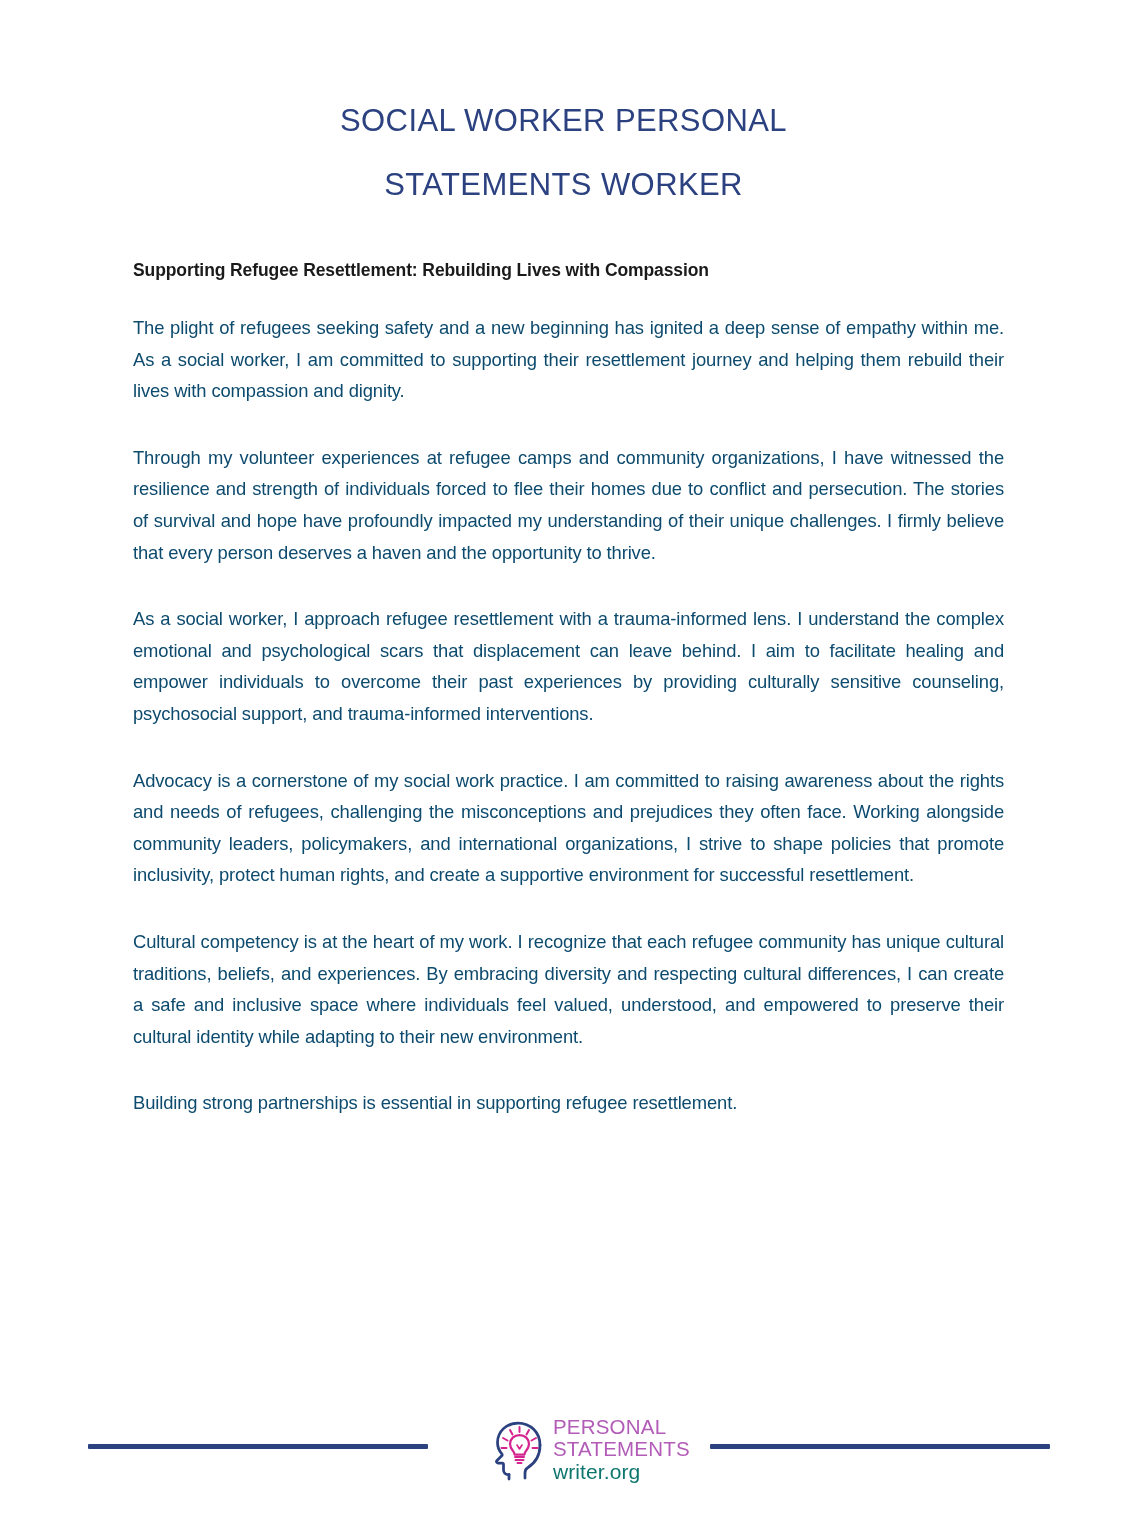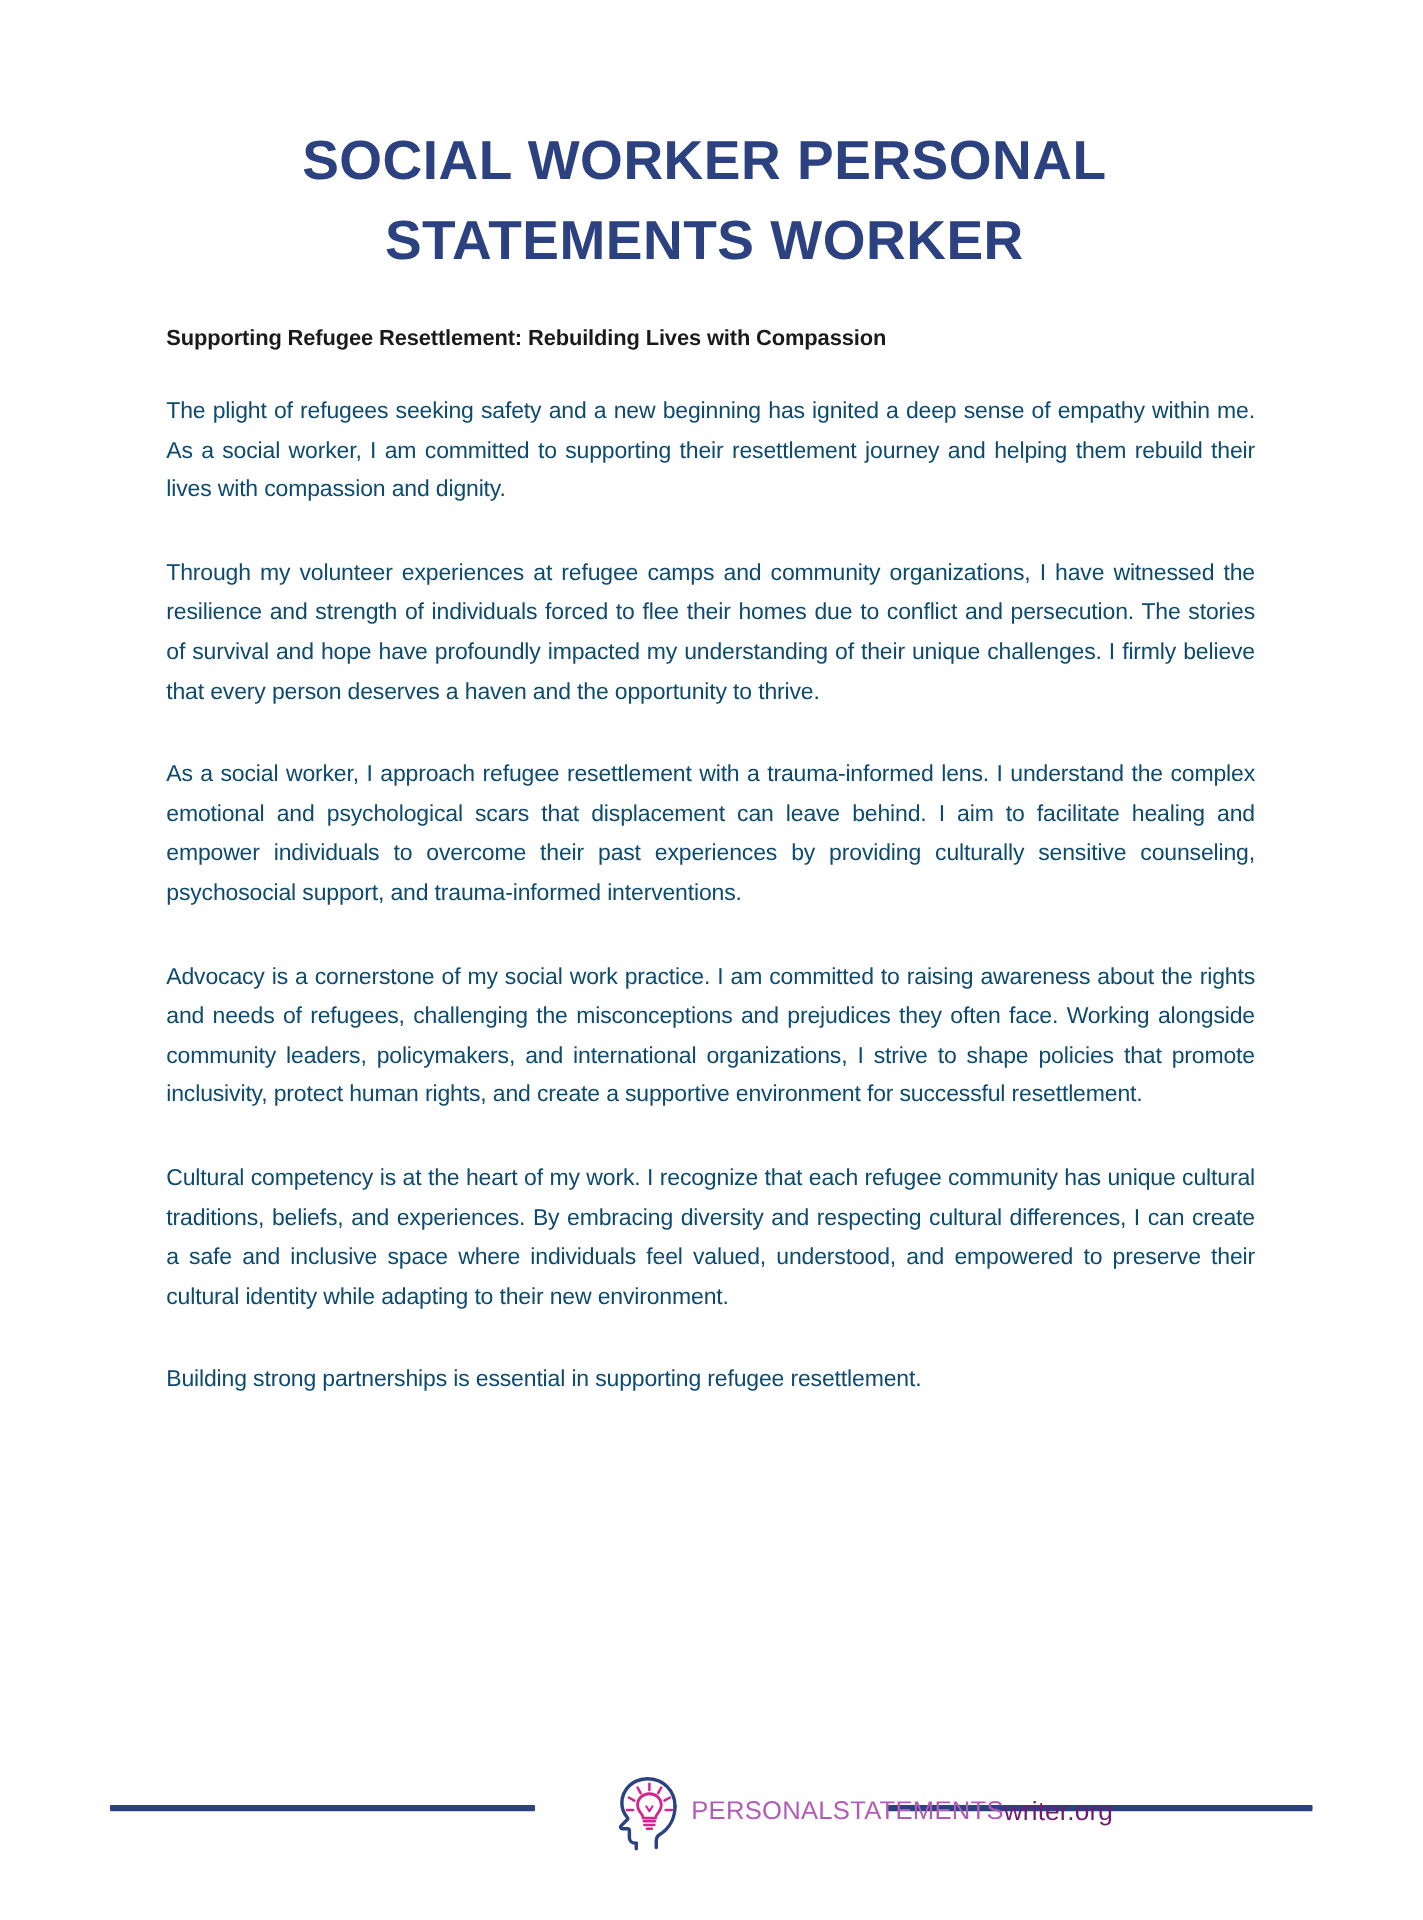--- a/index.html
+++ b/index.html
@@ -25,22 +25,22 @@
 
   
   .doc-title {
     position: absolute;
     top: 68px;
     left: 0;
     width: 1127px;
     text-align: center;
     color: #2B4180;
     font-family: "Liberation Sans", sans-serif;
-    font-weight: bold;
-    font-size: 44px;
+    font-weight: normal;
+    font-size: 31px;
     line-height: 64px;
     letter-spacing: 0.4px;
   }
   .doc-title .title-line {
     display: block;
     white-space: nowrap;
   }
 
   
   .content {
@@ -106,37 +106,37 @@
 
   .logo-mark {
     width: 52px;
     height: 62px;
     flex: 0 0 auto;
     display: block;
   }
 
   .logo-text {
     display: flex;
-    flex-direction: row;
+    flex-direction: column;
     justify-content: center;
     line-height: 1;
   }
   .logo-text .lt1,
   .logo-text .lt2 {
     font-family: "Liberation Sans", sans-serif;
     font-size: 20.5px;
     letter-spacing: 0.2px;
     color: #B25CB8;
     line-height: 22px;
   }
   .logo-text .lt3 {
     font-family: "Liberation Sans", sans-serif;
     font-size: 21px;
     letter-spacing: 0.1px;
-    color: #701a75;
+    color: #0f766e;
     line-height: 24px;
   }
 </style>
 </head>
 <body>
 
 <div id="page">
 
   <h1 class="doc-title">
     <span class="title-line">SOCIAL WORKER PERSONAL</span>

